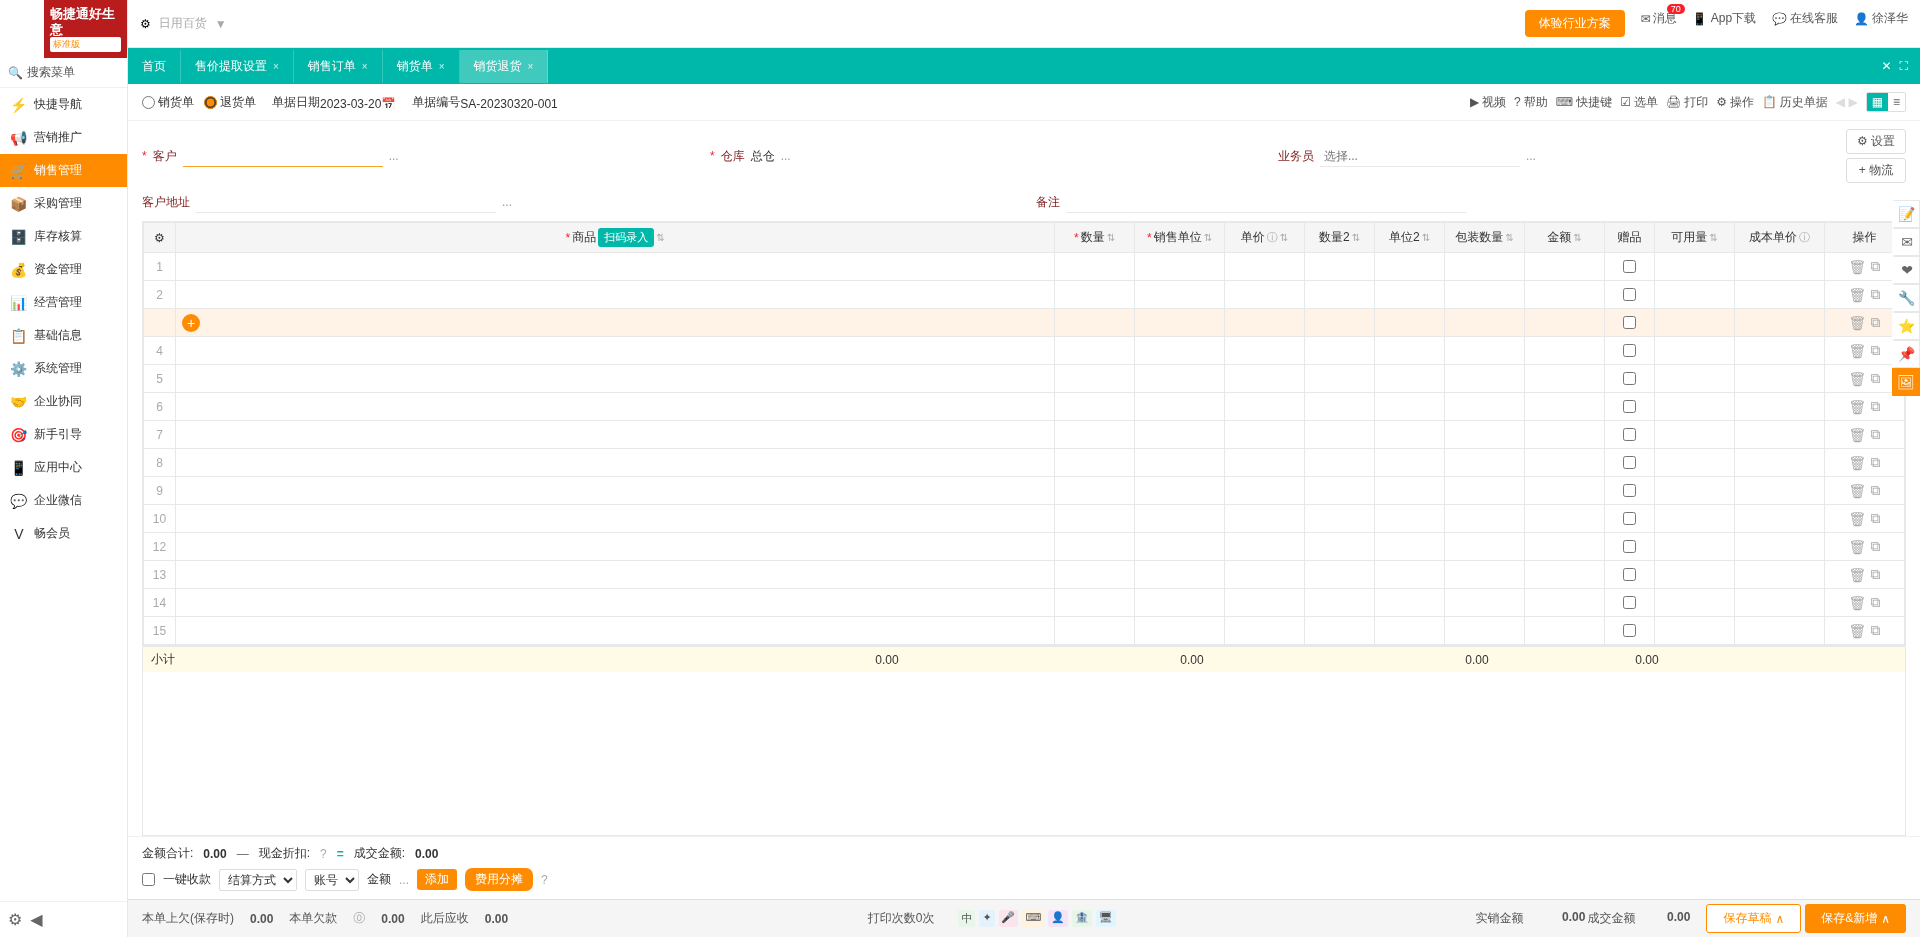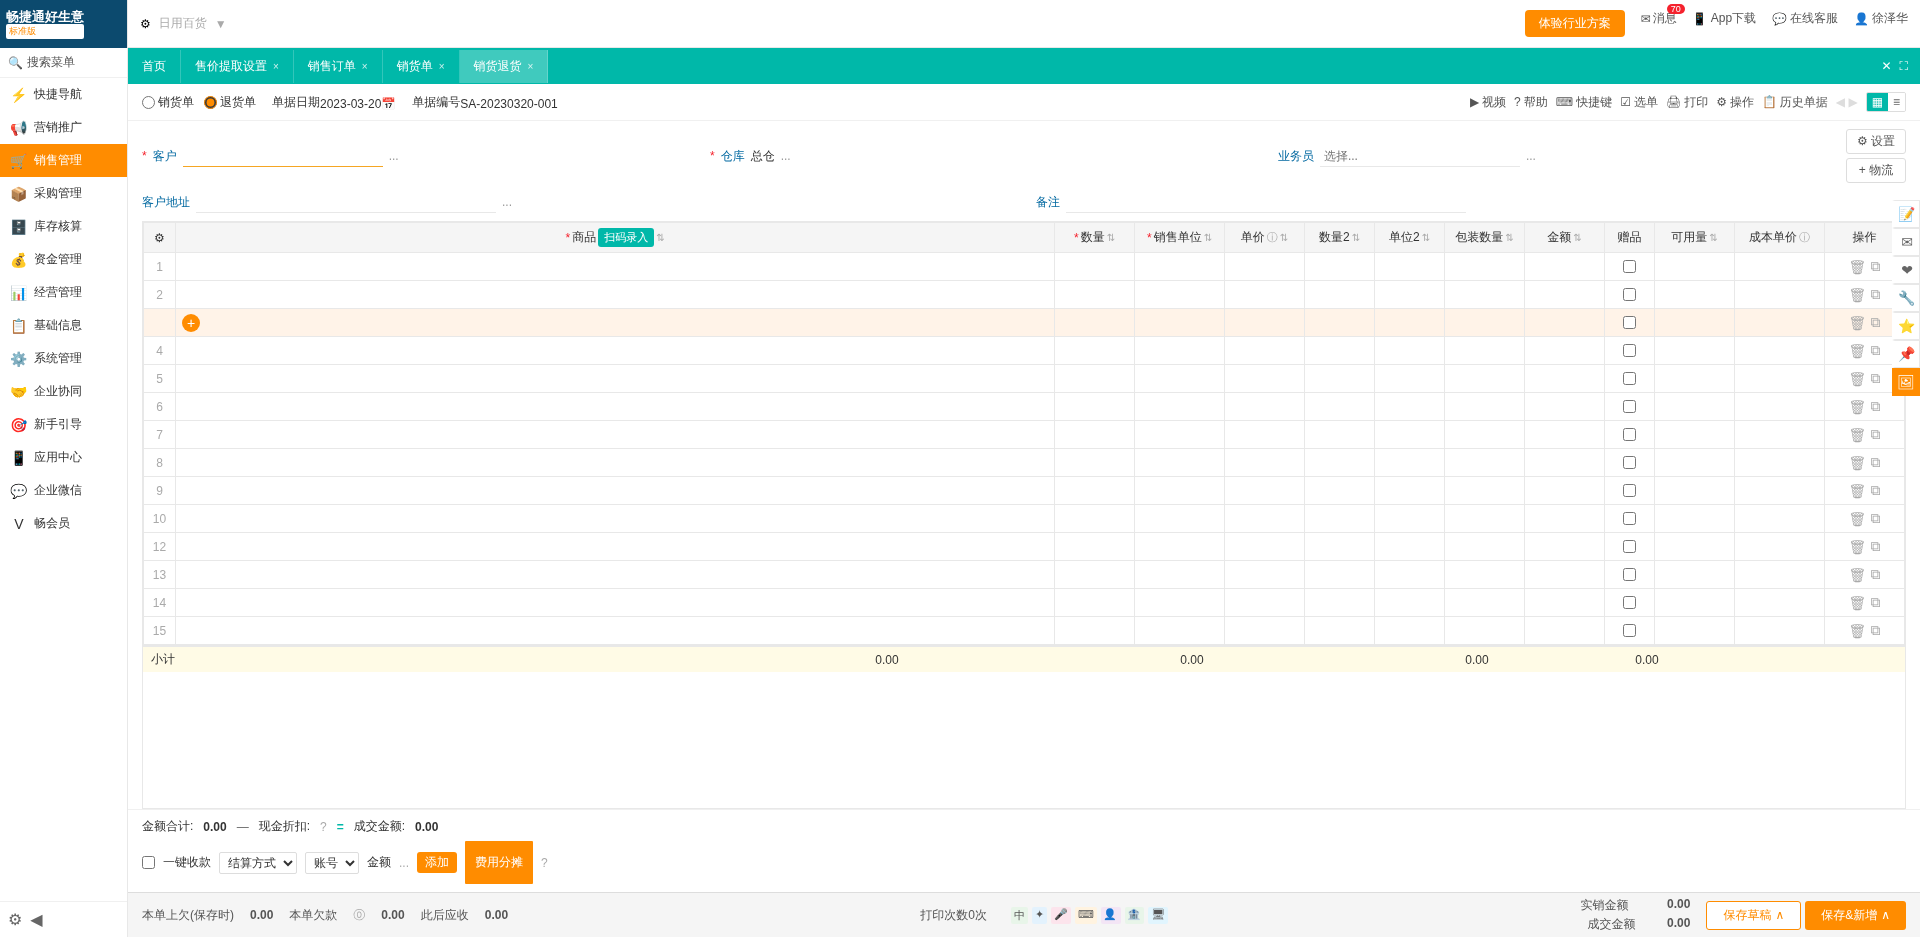--- a/index.html
+++ b/index.html
@@ -8,26 +8,27 @@
     
     #sidebar {
       width: 128px;
       background: #fff;
       display: flex;
       flex-direction: column;
       border-right: 1px solid #e8e8e8;
       flex-shrink: 0;
     }
     #sidebar-logo {
-      background: #0c4a6e;
+      background: #b91c1c;
       padding: 8px 6px;
       display: flex;
       align-items: center;
       gap: 4px;
-      height: 48px;
+      height: 58px;
+      margin-left: 44px;
     }
     #sidebar-logo .logo-text { color: #fff; font-size: 13px; font-weight: bold; line-height: 1.2; }
     #sidebar-logo .logo-tag { background: #fff; color: #ff8c00; font-size: 9px; padding: 1px 3px; border-radius: 2px; }
     .sidebar-search {
       display: flex; align-items: center; padding: 6px 8px; gap: 4px; border-bottom: 1px solid #f0f0f0; cursor: pointer;
     }
     .sidebar-search span { color: #555; font-size: 12px; }
     .sidebar-item {
       display: flex; align-items: center; padding: 8px 10px; gap: 6px; cursor: pointer; color: #333; font-size: 12px;
     }
@@ -111,21 +112,21 @@
     
     .form-body {
       padding: 8px 14px;
       display: flex;
       flex-direction: column;
       gap: 8px;
     }
     .form-row { display: flex; align-items: center; gap: 24px; }
     .field-group { display: flex; align-items: center; gap: 6px; flex: 1; }
     .field-label { color: #f5222d; }
-    .field-label-gray { color: #0369a1; }
+    .field-label-gray { color: #7f1d1d; }
     .field-input {
       flex: 1; border-bottom: 1px solid #e8e8e8; padding: 2px 4px; min-width: 80px; max-width: 200px; height: 22px;
       outline: none; border-top: none; border-left: none; border-right: none;
     }
     .field-dots { color: #999; cursor: pointer; }
 
     
     .table-container {
       flex: 1;
       overflow-x: auto;
@@ -184,21 +185,21 @@
       gap: 6px;
       background: #fff;
     }
     .amount-row { display: flex; align-items: center; gap: 10px; font-size: 12px; color: #333; }
     .amount-dash { color: #666; }
     .amount-eq { color: #00b8a9; font-weight: bold; }
     .payment-row { display: flex; align-items: center; gap: 8px; font-size: 12px; color: #333; }
     .payment-checkbox { accent-color: #ff8c00; }
     .payment-select { border: 1px solid #ddd; padding: 2px 4px; border-radius: 2px; color: #333; background: #fff; }
     .add-payment-btn { background: #ff8c00; color: #fff; border: none; border-radius: 3px; padding: 2px 8px; cursor: pointer; }
-    .fee-tab-btn { background: #ff8c00; color: #fff; border: none; border-radius: 1px; padding: 13px 10px; cursor: pointer; }
+    .fee-tab-btn { background: #ff8c00; color: #fff; border: none; border-radius: 7px; padding: 3px 10px; cursor: pointer; }
     .help-icon { color: #aaa; cursor: pointer; }
 
     
     .status-bar {
       background: #f5f5f5; border-top: 1px solid #ddd; padding: 4px 14px;
       display: flex; align-items: center; gap: 16px; font-size: 12px; color: #555;
     }
     .status-print { margin-left: auto; }
     .save-draft-btn {
       background: #fff; border: 1px solid #ff8c00; color: #ff8c00; border-radius: 3px; padding: 5px 16px; cursor: pointer; font-size: 13px; display: flex; align-items: center; gap: 4px;
@@ -922,21 +923,21 @@
           <span style="background:#e8f5e9;border-radius:2px;padding:1px 3px;font-size:11px;">中</span>
           <span style="background:#e3f2fd;border-radius:2px;padding:1px 3px;font-size:11px;">✦</span>
           <span style="background:#fce4ec;border-radius:2px;padding:1px 3px;font-size:11px;">🎤</span>
           <span style="background:#fff3e0;border-radius:2px;padding:1px 3px;font-size:11px;">⌨</span>
           <span style="background:#f3e5f5;border-radius:2px;padding:1px 3px;font-size:11px;">👤</span>
           <span style="background:#e8f5e9;border-radius:2px;padding:1px 3px;font-size:11px;">🏦</span>
           <span style="background:#e1f5fe;border-radius:2px;padding:1px 3px;font-size:11px;">🖥</span>
         </span>
 
         <div style="margin-left:auto;display:flex;align-items:center;gap:16px;">
-          <div style="display:flex;flex-direction:column;align-items:flex-end;gap:2px;">
+          <div style="display:flex;flex-direction:row;align-items:flex-end;gap:2px;">
             <div style="display:flex;gap:12px;">
               <span>实销金额</span>
               <span style="font-weight:bold;min-width:50px;text-align:right;">0.00</span>
             </div>
             <div style="display:flex;gap:5px;">
               <span>成交金额</span>
               <span style="font-weight:bold;min-width:50px;text-align:right;">0.00</span>
             </div>
           </div>
           <div style="display:flex;gap:4px;">

